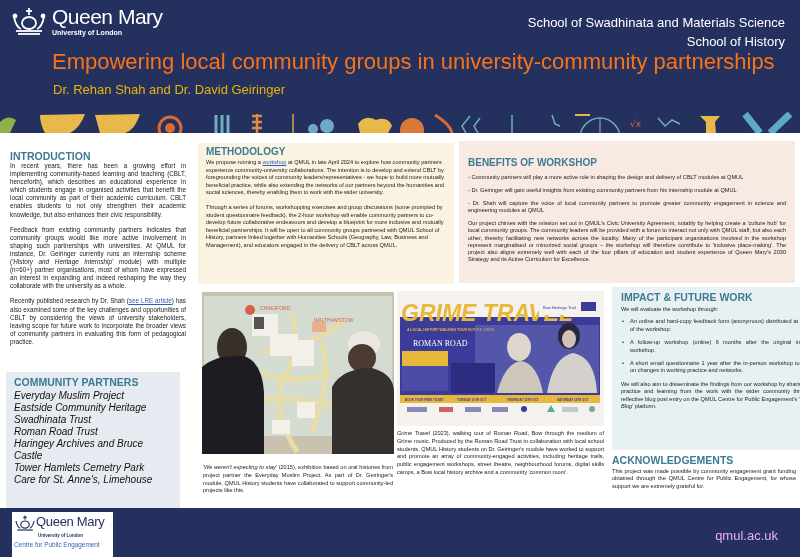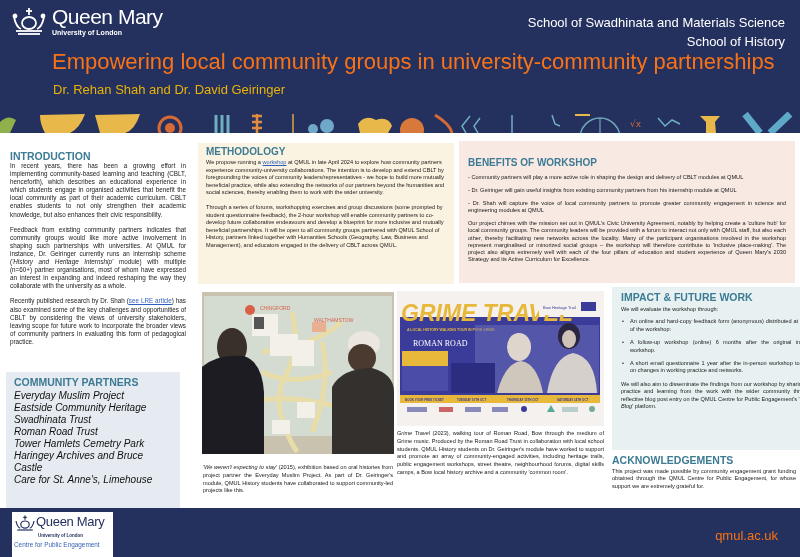--- a/index.html
+++ b/index.html
@@ -55,21 +55,21 @@
   .ack { position: absolute; left: 612px; top: 454px; width: 184px; }
   .ack h2 { font-size: 10.5px; margin-bottom: 2px; }
   .ack .para { font-size: 5.6px; line-height: 7.4px; }
 
   .footer { position: absolute; left: 0; top: 508px; width: 800px; height: 49px; background: #24305e; }
   .footer-logo { position: absolute; left: 12px; top: 4px; width: 101px; height: 45px; background: #ffffff; padding: 3px 2px; }
   .footer-logo .row { display: flex; align-items: flex-start; }
   .footer-logo .fname { color: #24305e; font-size: 13px; line-height: 13px; letter-spacing: -0.3px; }
   .footer-logo .fsub { color: #24305e; font-size: 4.5px; font-weight: bold; line-height: 6px; margin-left: 24px; }
   .footer-logo .fcpe { color: #3a64b5; font-size: 6.4px; line-height: 9px; margin-top: 1px; }
-  .url { position: absolute; right: 22px; top: 20px; color: #f97316; font-size: 13px; }
+  .url { position: absolute; right: 22px; top: 20px; color: #f0abfc; font-size: 13px; }
 </style>
 </head>
 <body>
 
 <div class="header">
   <div class="logo">
     <svg class="crown" viewBox="0 0 34 30">
       <g fill="none" stroke="#fff" stroke-width="1.8">
         <line x1="17" y1="1" x2="17" y2="8"></line>
           <line x1="14" y1="4" x2="20" y2="4"></line>
@@ -130,22 +130,22 @@
   <p class="para"><span>Recently published research by Dr. Shah (</span><a>see LRE article</a><span>) has also examined some of the key challenges and opportunities of CBLT by considering the views of university stakeholders, leaving scope for future work to incorporate the broader views of community partners in evaluating this form of pedagogical practice.</span></p>
 </div>
 
 <div class="partners">
   <h2>COMMUNITY PARTNERS</h2>
   <ul>
     <li>Everyday Muslim Project</li>
     <li>Eastside Community Heritage</li>
     <li>Swadhinata Trust</li>
     <li>Roman Road Trust</li>
+    <li>Haringey Archives and Bruce Castle</li>
     <li>Tower Hamlets Cemetry Park</li>
-    <li>Haringey Archives and Bruce Castle</li>
     <li>Care for St. Anne's, Limehouse</li>
   </ul>
 </div>
 
 <div class="method">
   <h2>METHODOLOGY</h2>
   <p class="para"><span>We propose running a </span><a>workshop</a><span> at QMUL in late April 2024 to explore how community partners experience community-university collaborations. The intention is to develop and extend CBLT by foregrounding the voices of community leaders/representatives - we hope to build more mutually beneficial practice, while also extending the networks of our partners beyond the humanities and social sciences, thereby enabling them to work with the wider university.</span></p>
   <p class="para">Through a series of forums, workshopping exercises and group discussions (some prompted by student questionnaire feedback), the  2-hour workshop will enable community partners to co-develop future collaborative endeavours and develop a blueprint for more inclusive and mutually beneficial partnerships. It will be open to all community groups partnered with QMUL School of History, partners linked together with Humanities Schools (Geography, Law, Business and Management), and educators engaged in the delivery of CBLT across QMUL.</p>
 </div>
 

